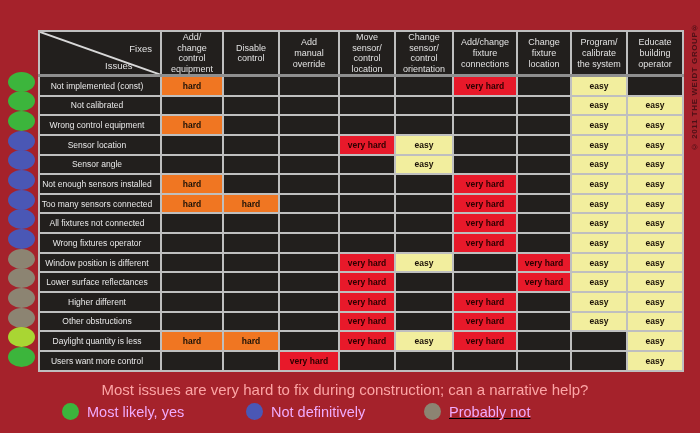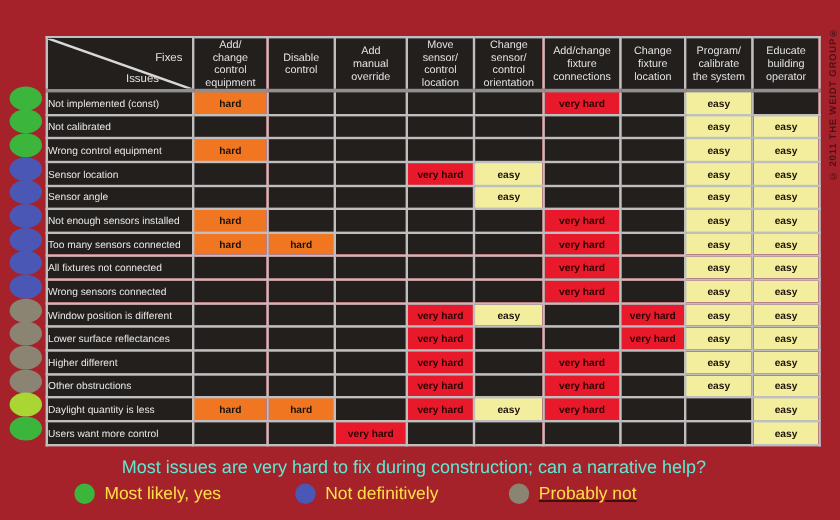--- a/index.html
+++ b/index.html
@@ -28,21 +28,21 @@
     line-height:1.18;
     text-align:center;
     vertical-align:middle;
     white-space:pre-line;
     border-bottom:3px solid #8f8f8f;
   }
   tbody tr{height:19.65px;}
   td.issue-label{
     color:#e9e9e9;
     font-size:8.5px;
-    text-align:left;
+    text-align:center;
     padding-right:6px;
     white-space:nowrap;
   }
   td.val{
     font-size:8.5px;
     font-weight:bold;
     text-align:center;
     color:#1c1208;
   }
   td.v-veryhard{color:#2b0000;}
@@ -54,29 +54,29 @@
   .corner .issues{position:absolute;bottom:3px;left:36px;font-size:9.5px;color:#e2e2e2;padding-left:29px;}
 
   
   .dots-col{position:absolute;left:5px;top:72px;width:32px;}
   .dot-slot{height:19.65px;display:flex;align-items:center;justify-content:center;}
   .row-dot{width:27px;height:20px;border-radius:50%;}
 
   
   .headline{
     position:absolute;left:0;right:10px;top:381px;
-    text-align:center;color:#5eead4;font-size:15px;
+    text-align:center;color:#fca5a5;font-size:15px;
   }
   .legend{position:absolute;left:0;top:403px;width:100%;height:24px;}
   .legend-item{position:absolute;display:flex;align-items:center;gap:8px;}
   .legend-item.l0{left:62px;}
   .legend-item.l1{left:246px;}
   .legend-item.l2{left:424px;text-decoration:underline;}
   .legend-dot{width:17px;height:17px;border-radius:50%;display:inline-block;}
-  .legend-label{color:#fde047;font-size:14.5px;white-space:nowrap;}
+  .legend-label{color:#f0abfc;font-size:14.5px;white-space:nowrap;}
 
   
   .copyright{
     position:absolute;top:22px;right:1px;
     writing-mode:vertical-rl;
     transform:rotate(180deg);
     font-size:8px;font-weight:bold;
     letter-spacing:0.6px;
     color:#4d1016;
     white-space:nowrap;
@@ -280,21 +280,21 @@
             <td class="val" style="background: rgb(34, 31, 29);"></td>
             <td class="val" style="background: rgb(34, 31, 29);"></td>
             <td class="val" style="background: rgb(34, 31, 29);"></td>
             <td class="val" style="background: rgb(34, 31, 29);"></td>
             <td class="val v-veryhard" style="background: rgb(232, 25, 42);">very hard</td>
             <td class="val" style="background: rgb(34, 31, 29);"></td>
             <td class="val" style="background: rgb(242, 238, 158);">easy</td>
             <td class="val" style="background: rgb(242, 238, 158);">easy</td>
           </tr>
           <tr>
-            <td class="issue-label">Wrong sensors connected</td>
+            <td class="issue-label">Wrong fixtures operator</td>
             <td class="val" style="background: rgb(34, 31, 29);"></td>
             <td class="val" style="background: rgb(34, 31, 29);"></td>
             <td class="val" style="background: rgb(34, 31, 29);"></td>
             <td class="val" style="background: rgb(34, 31, 29);"></td>
             <td class="val" style="background: rgb(34, 31, 29);"></td>
             <td class="val v-veryhard" style="background: rgb(232, 25, 42);">very hard</td>
             <td class="val" style="background: rgb(34, 31, 29);"></td>
             <td class="val" style="background: rgb(242, 238, 158);">easy</td>
             <td class="val" style="background: rgb(242, 238, 158);">easy</td>
           </tr>

